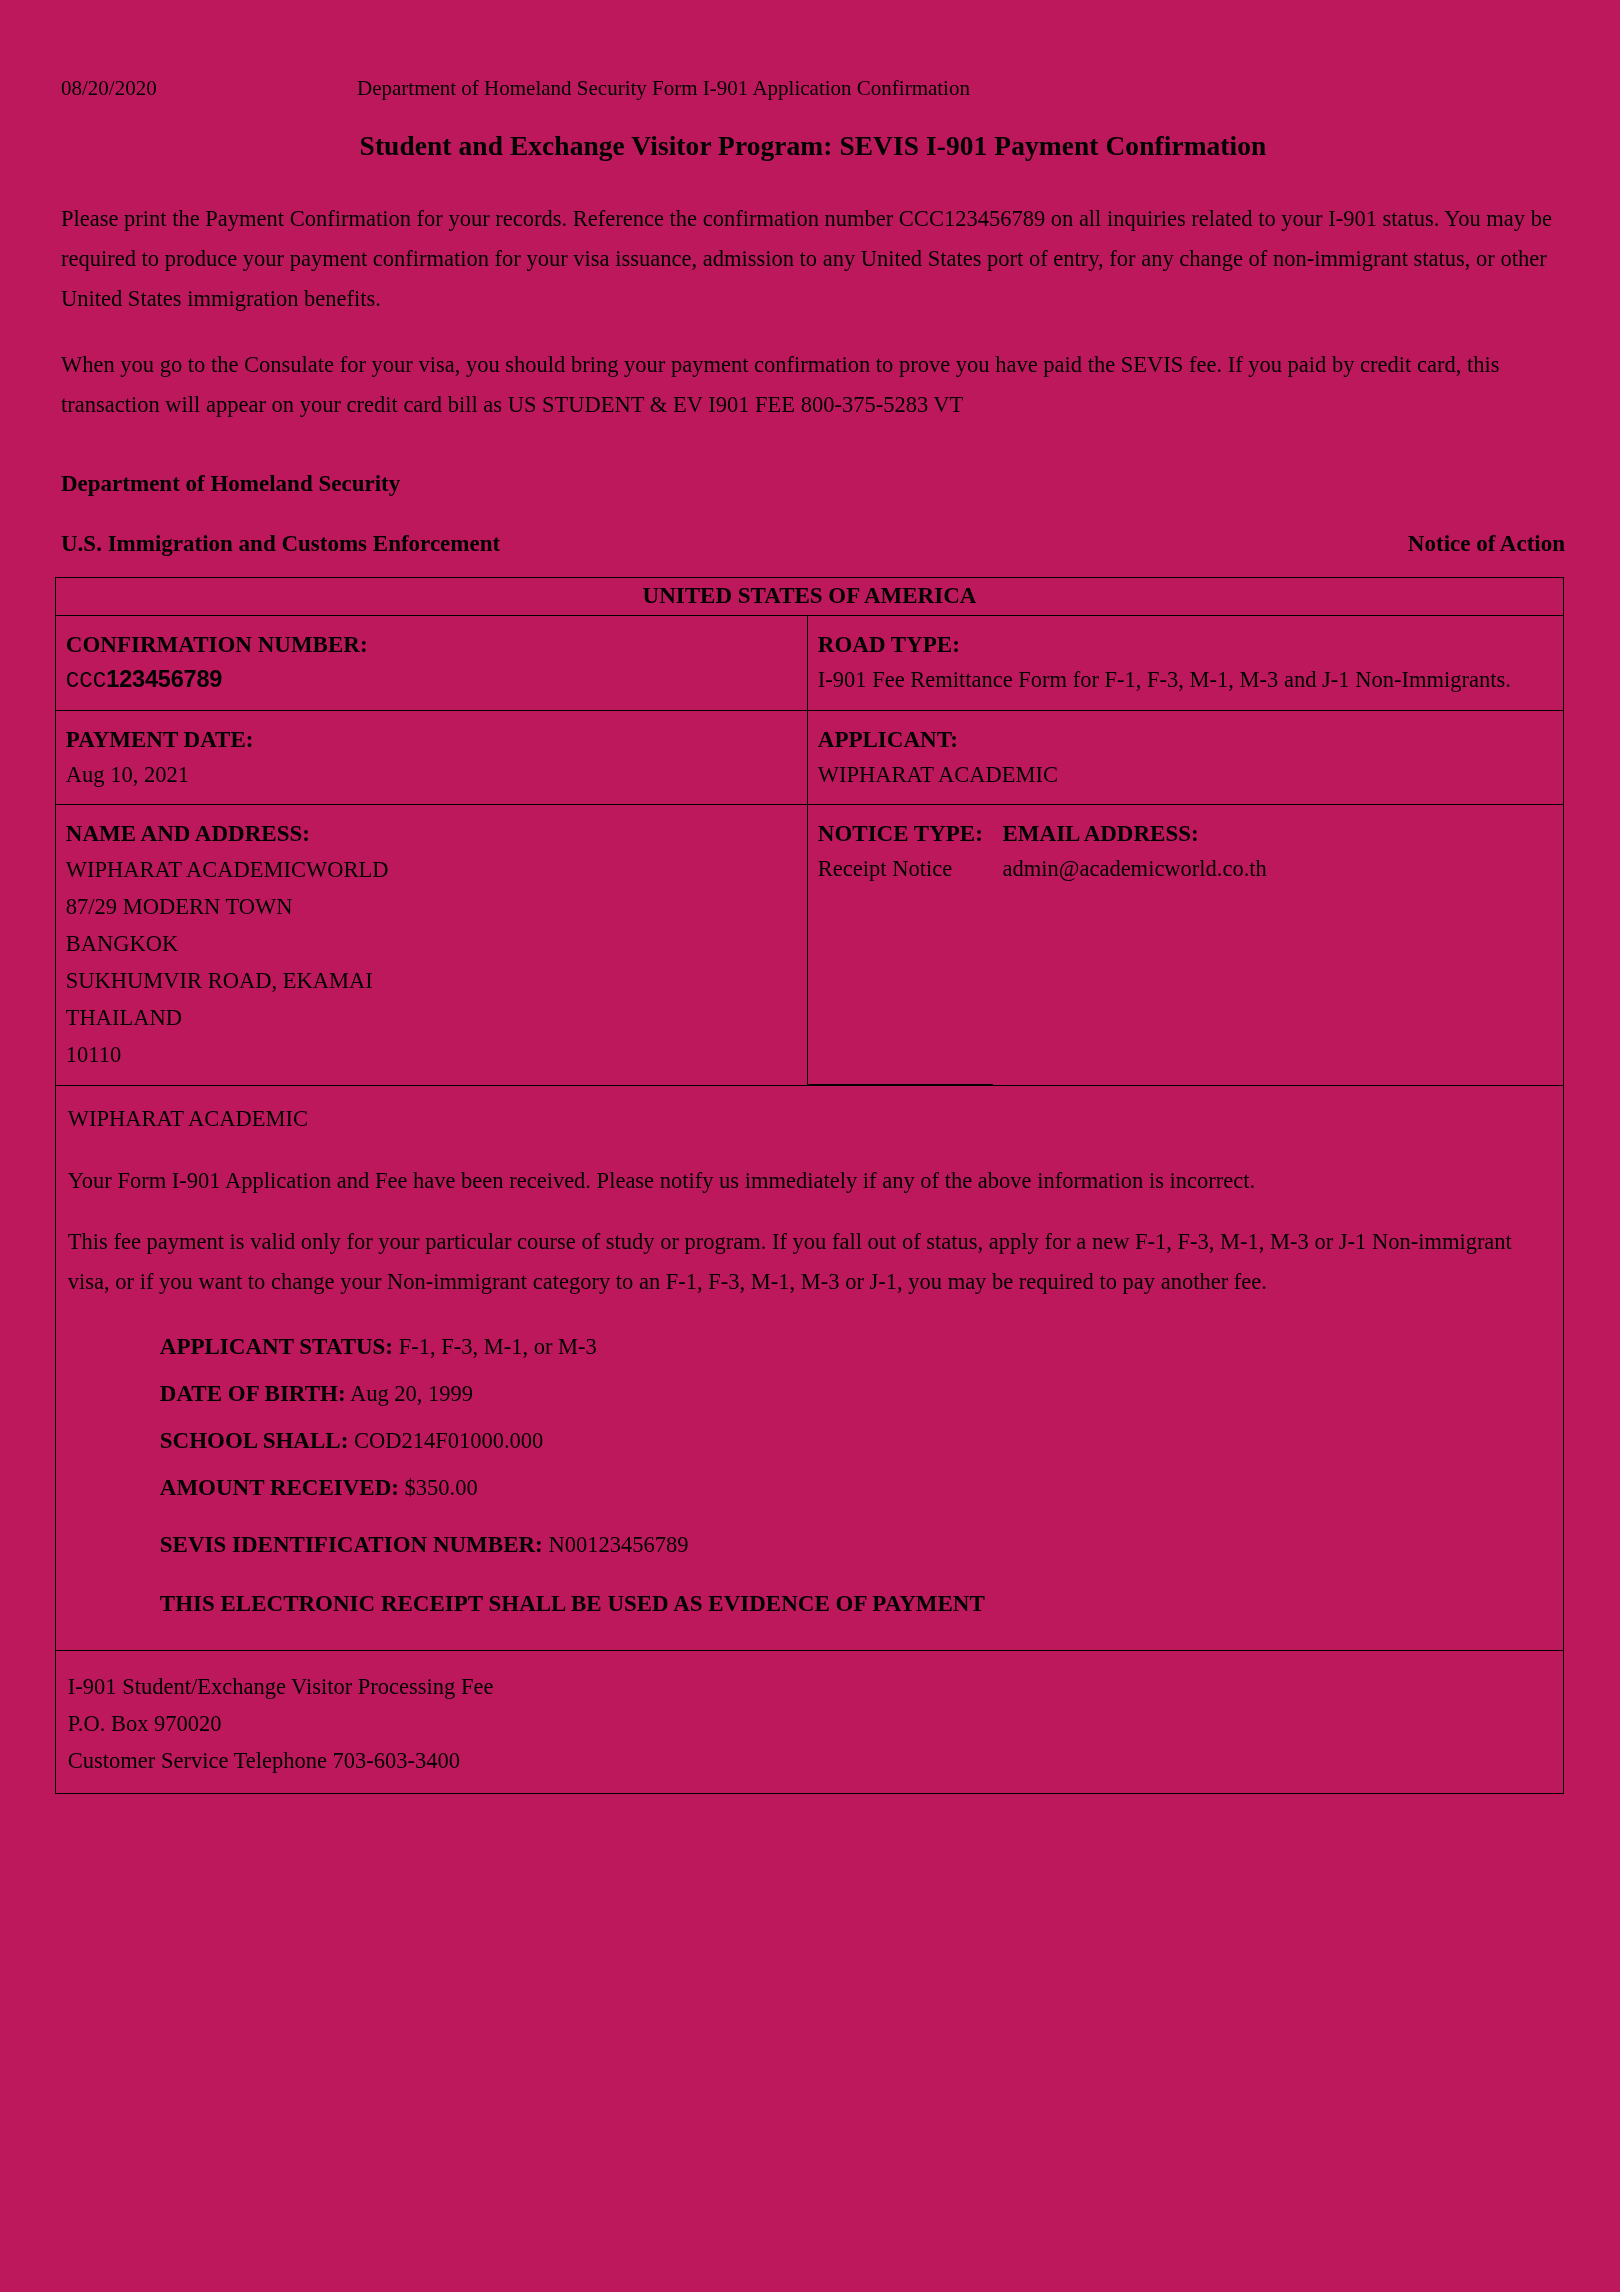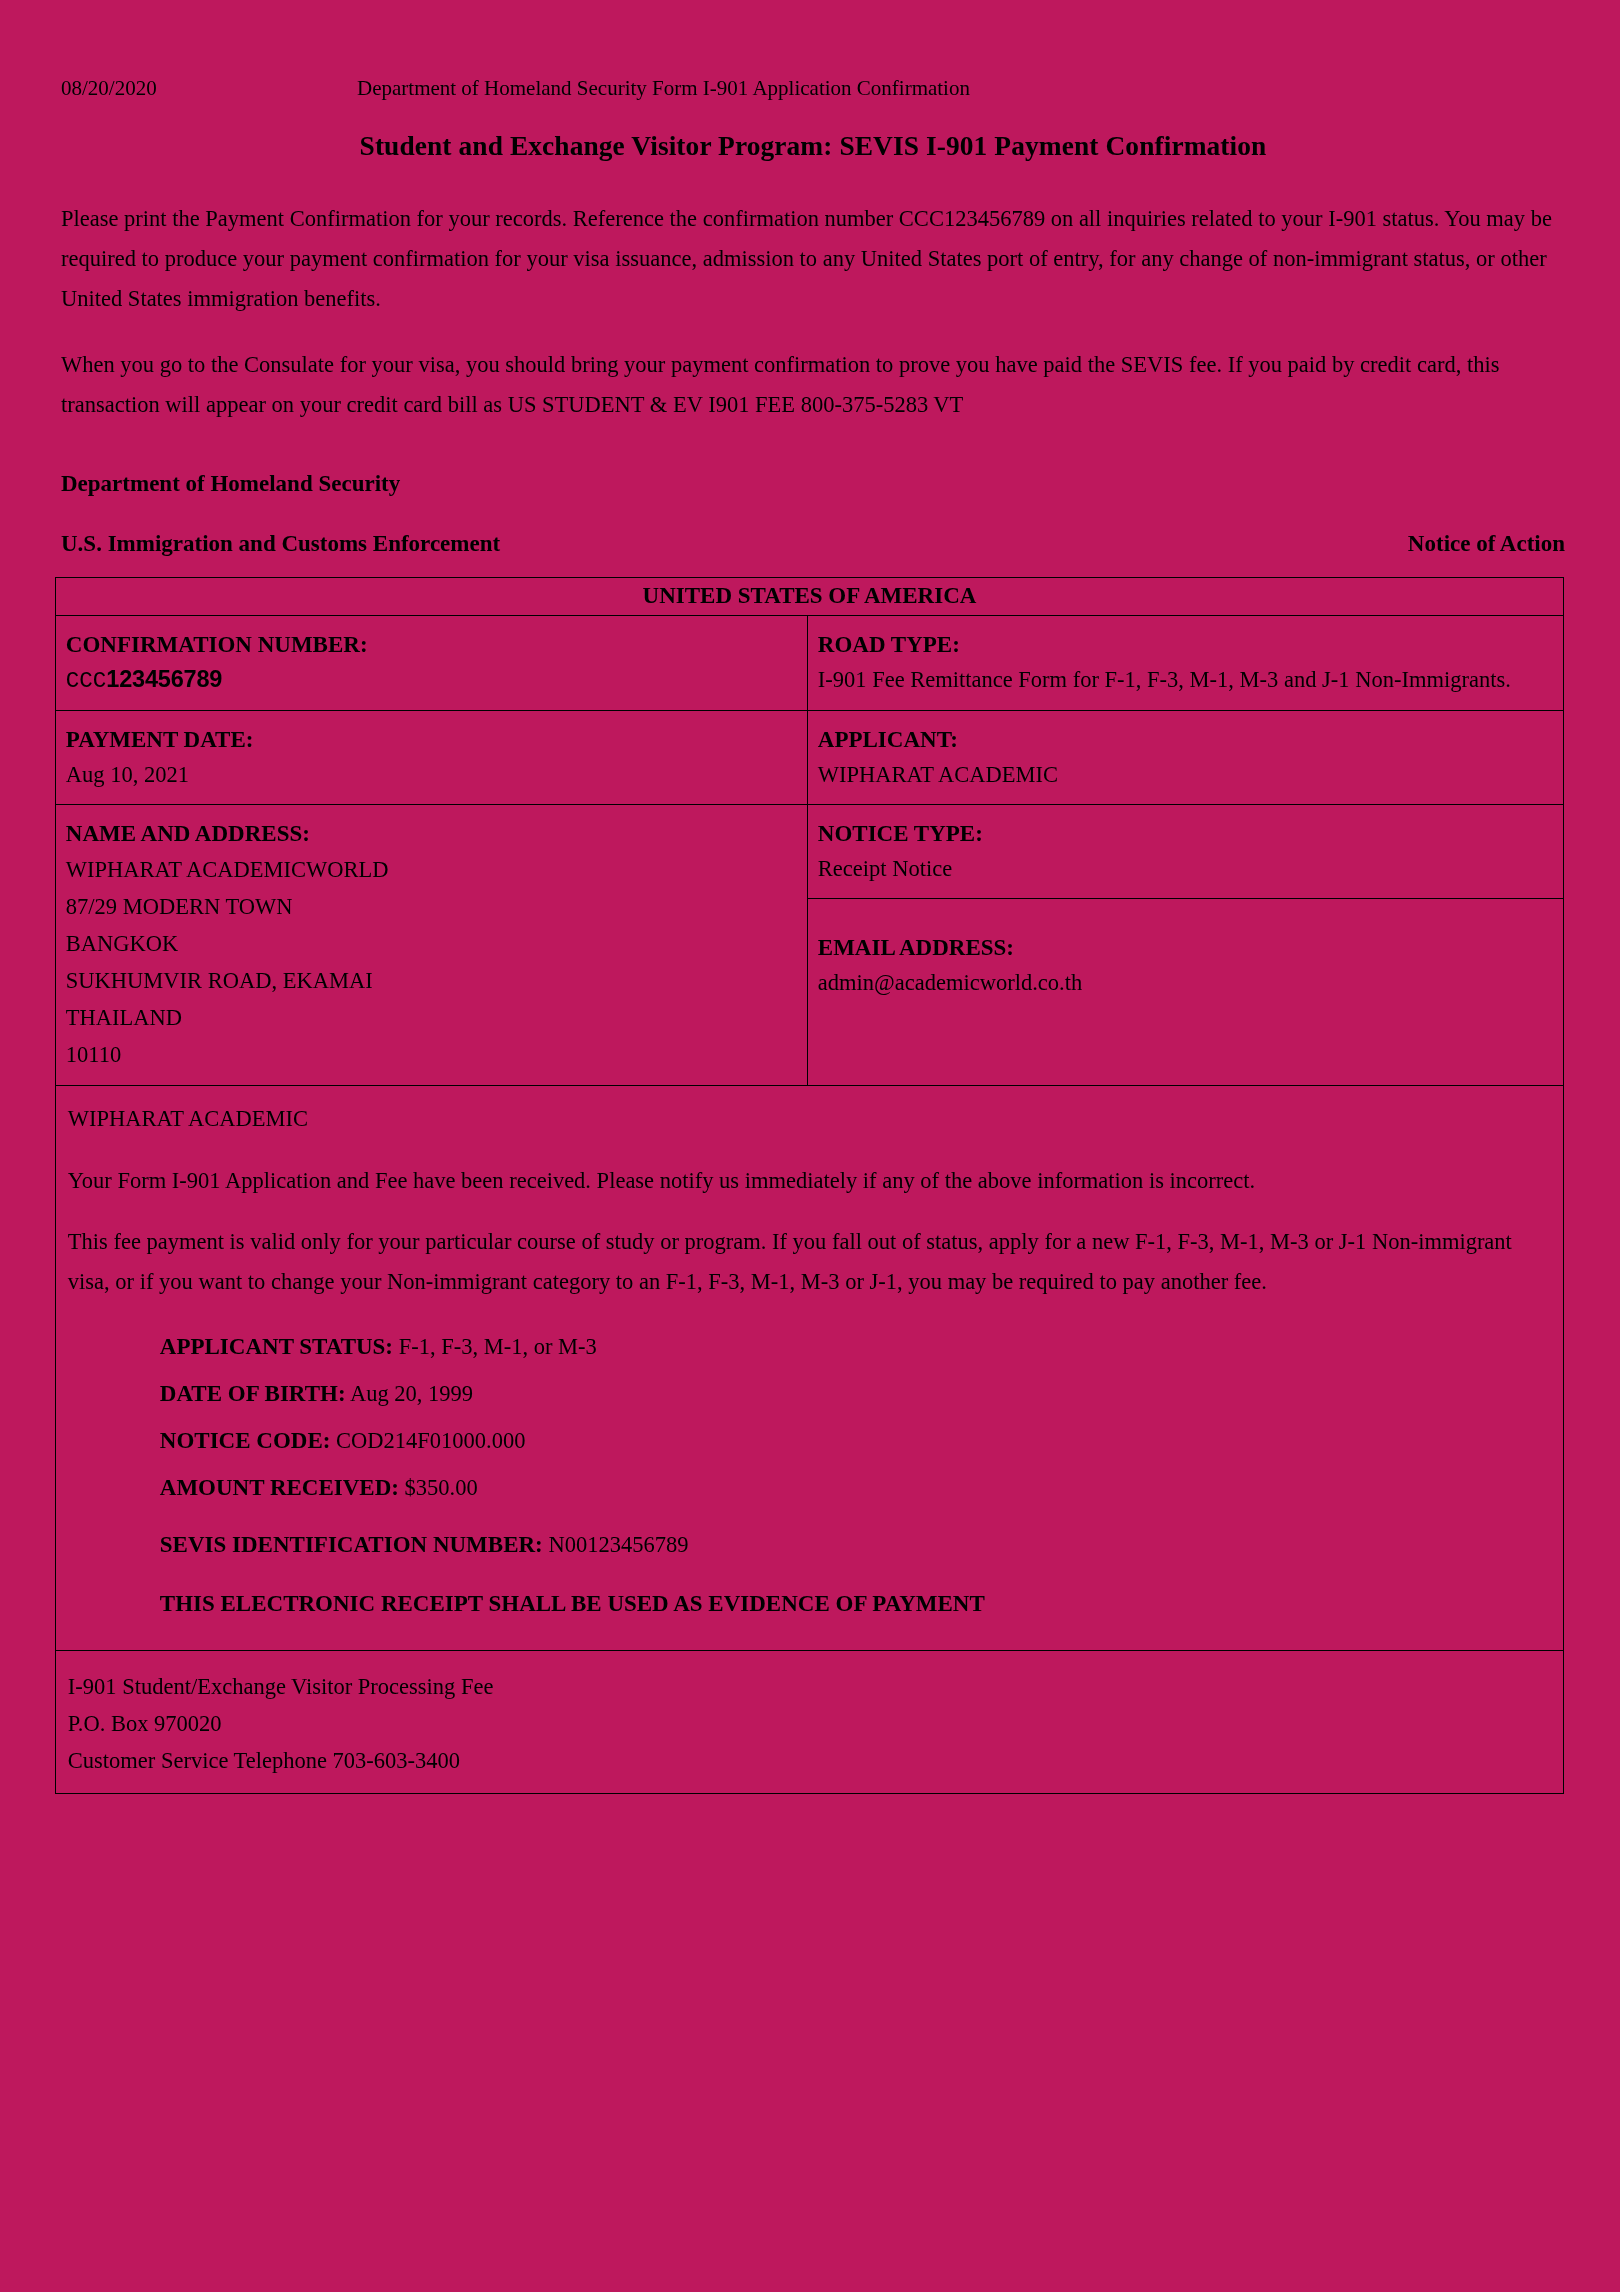--- a/index.html
+++ b/index.html
@@ -121,22 +121,21 @@
     padding: 10.8px 9.8px 11.8px 9.8px;
   }
   .cell-r {
     flex: 1;
     box-sizing: border-box;
     padding: 10.8px 9.8px 11.8px 9.8px;
   }
   .cell-r.split {
     padding: 0;
     display: flex;
-    flex-direction: column;
-    gap: 20px;
+    flex-direction: row;
   }
   .sub-cell {
     padding: 10.8px 9.8px 11.8px 9.8px;
   }
   .sub-cell.top {
     border-bottom: 1.6px solid #000;
     min-height: 94px;
     box-sizing: border-box;
   }
   .sub-cell.bot {
@@ -293,21 +292,21 @@
           <div class="detail-list">
             <div class="detail-item">
               <span class="dl-label">APPLICANT STATUS:</span>
               <span class="dl-value">F-1, F-3, M-1, or M-3</span>
             </div>
             <div class="detail-item">
               <span class="dl-label">DATE OF BIRTH:</span>
               <span class="dl-value">Aug 20, 1999</span>
             </div>
             <div class="detail-item">
-              <span class="dl-label">NOTICE CODE:</span>
+              <span class="dl-label">SCHOOL SHALL:</span>
               <span class="dl-value">COD214F01000.000</span>
             </div>
             <div class="detail-item">
               <span class="dl-label">AMOUNT RECEIVED:</span>
               <span class="dl-value">$350.00</span>
             </div>
             <div class="detail-item spaced">
               <span class="dl-label">SEVIS IDENTIFICATION NUMBER:</span>
               <span class="dl-value">N00123456789</span>
             </div>

